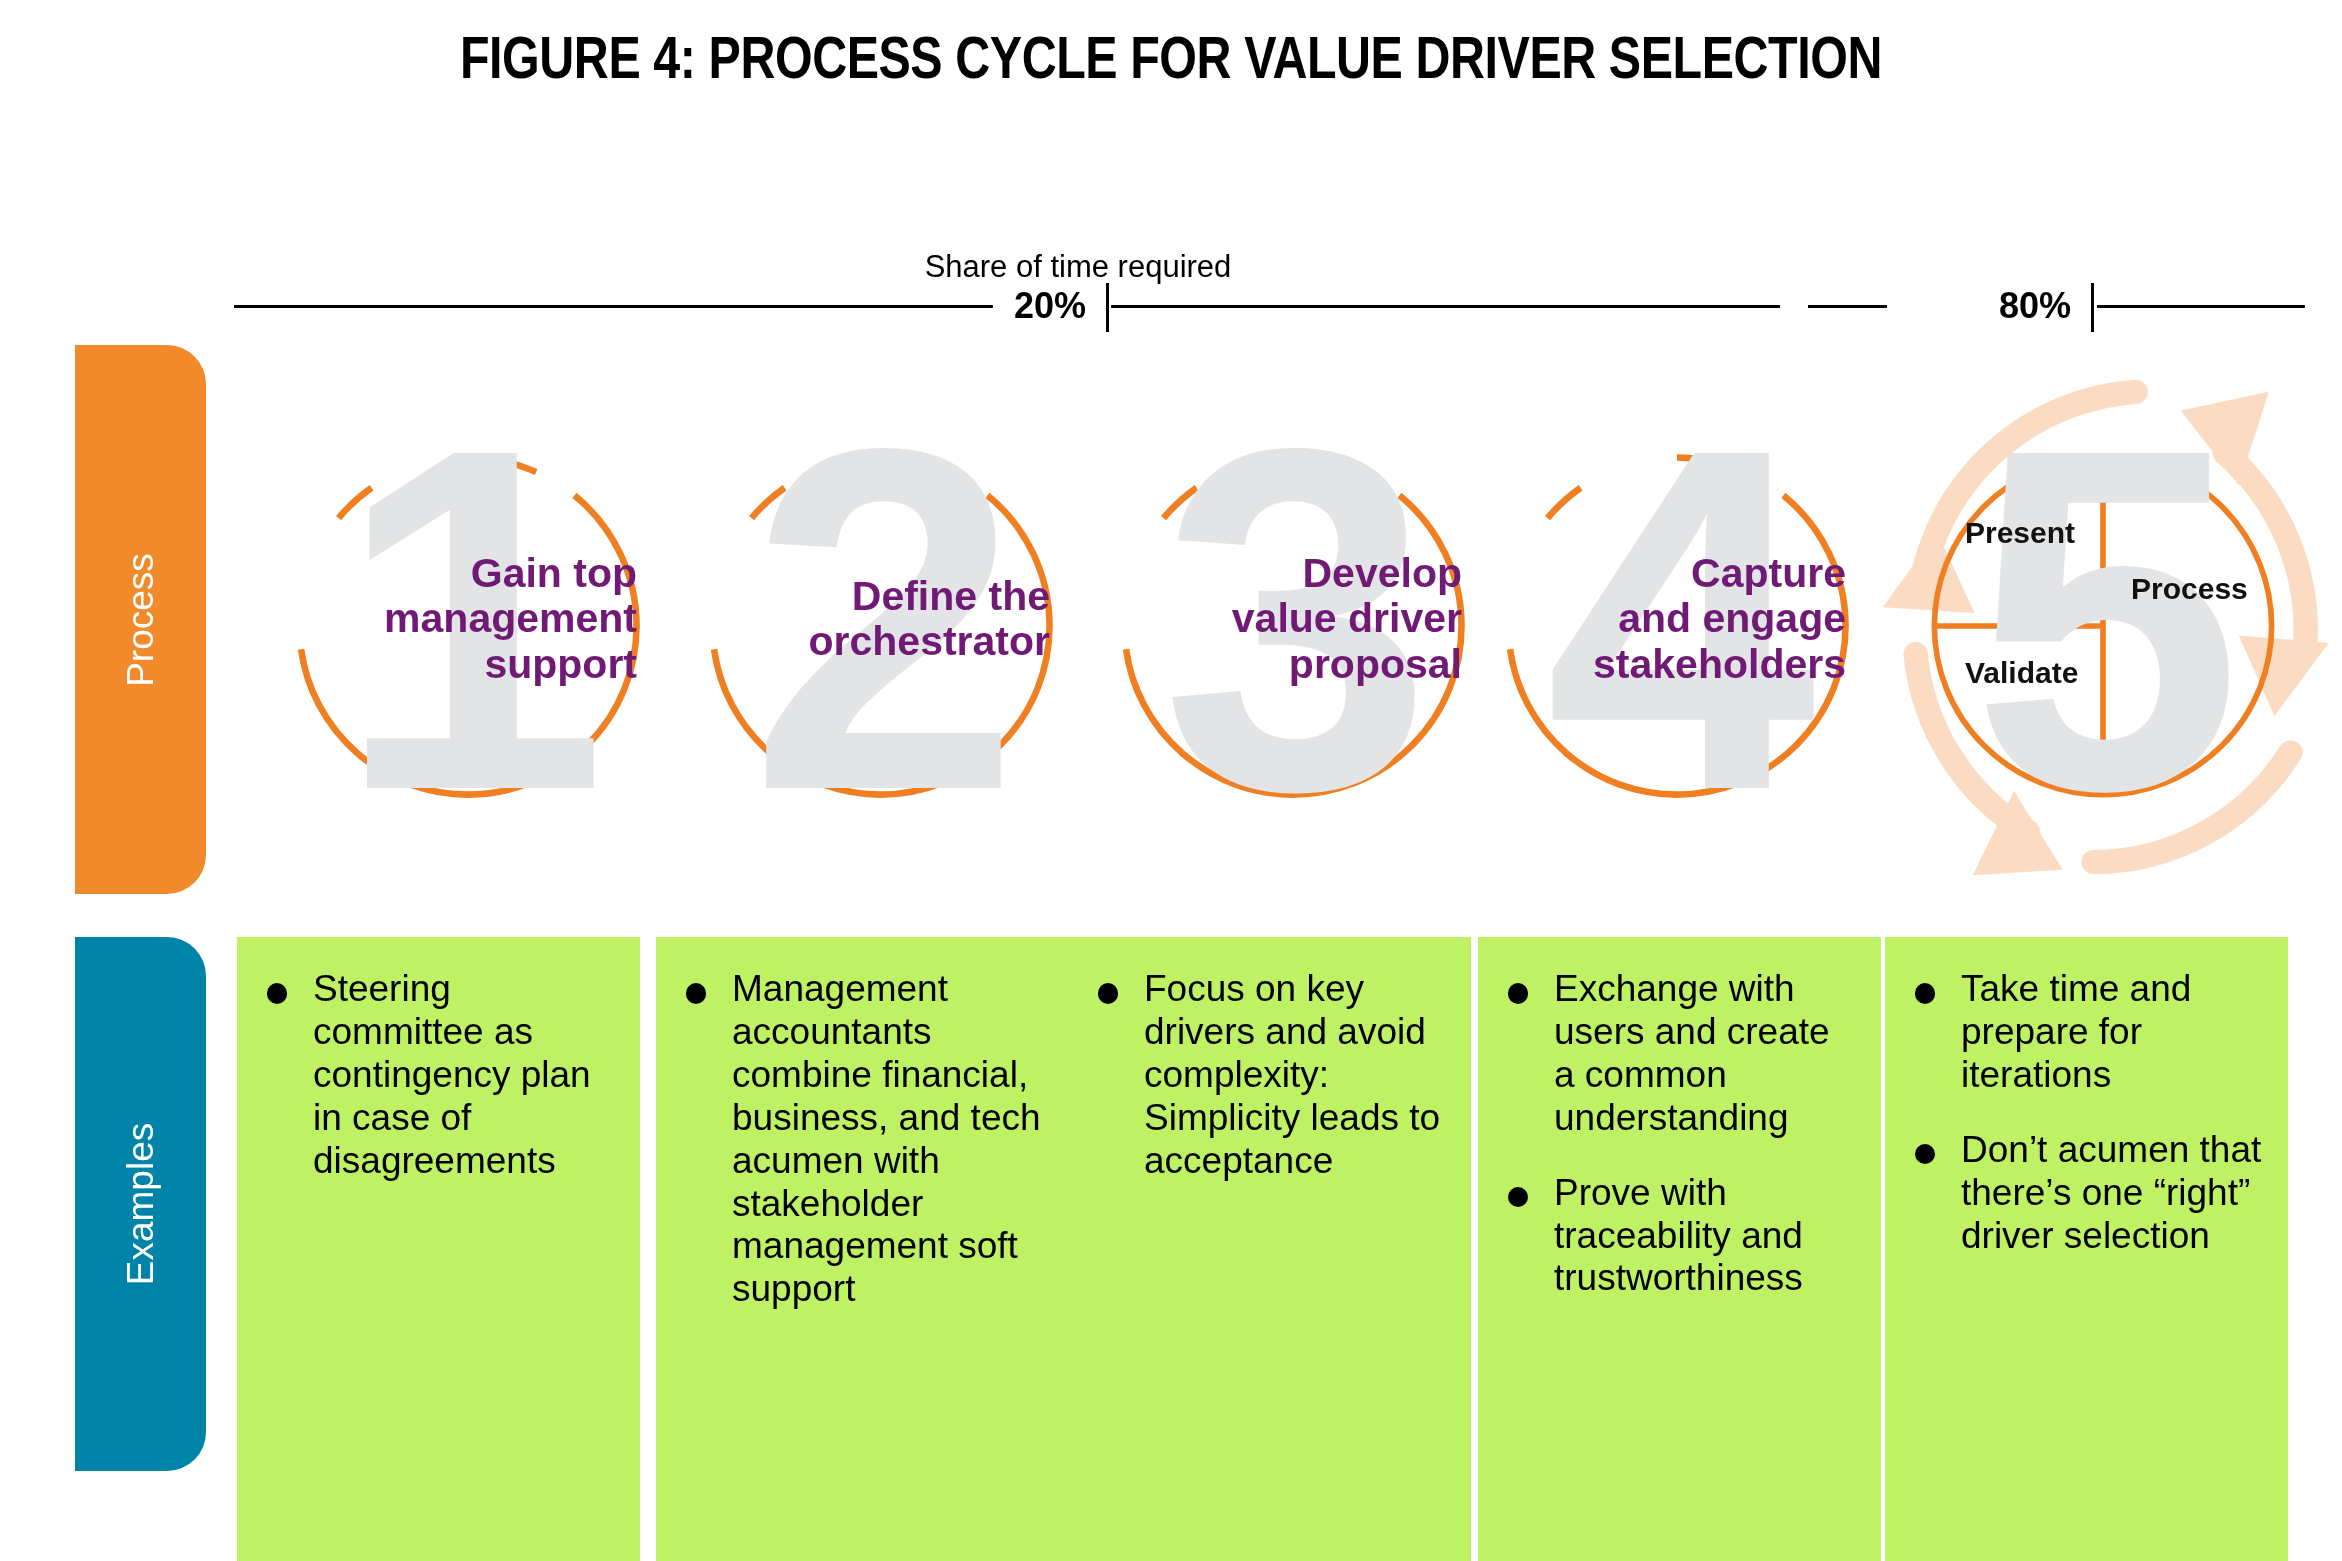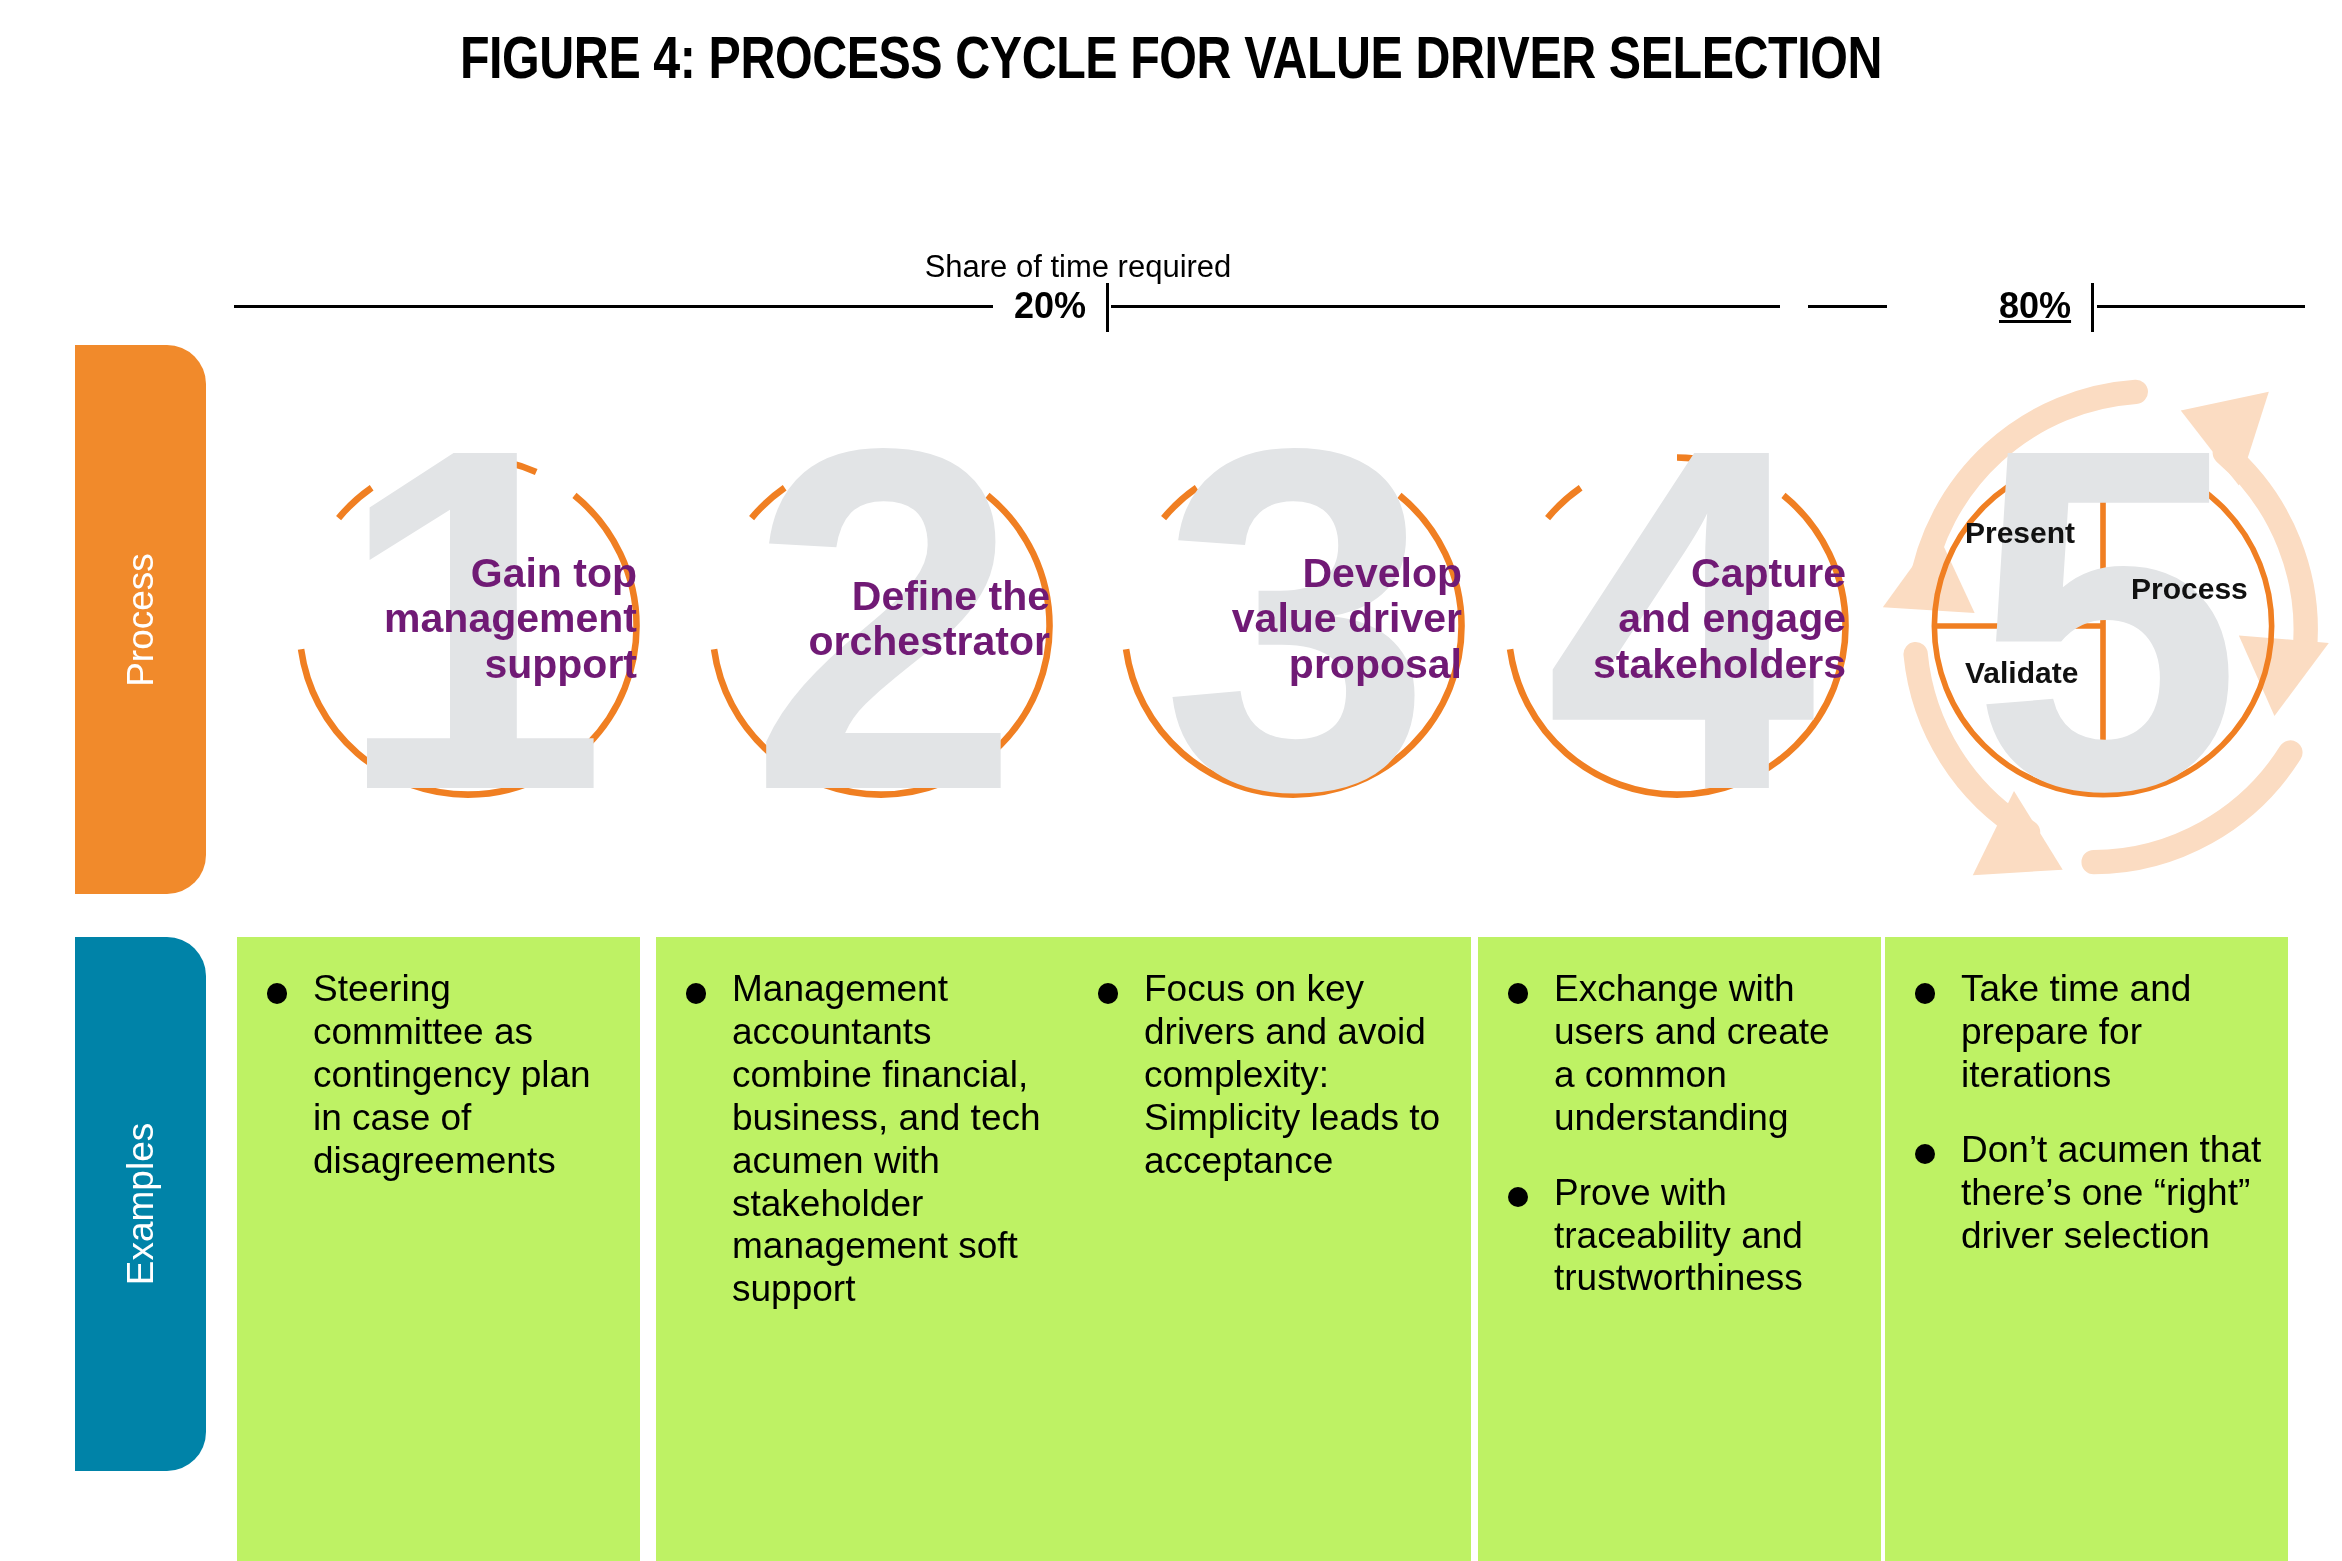--- a/index.html
+++ b/index.html
@@ -112,21 +112,21 @@
     <div class="scale-caption">Share of time required</div>
 
     <div class="scale-line" style="left:234px;width:759px;"></div>
 
     <div class="scale-label" style="left:1014px;top:54px;">20%</div>
     <div class="scale-tick" style="left:1106px;top:49px;height:49px;"></div>
 
     <div class="scale-line" style="left:1111px;width:669px;"></div>
 
     <div class="scale-line" style="left:1808px;width:79px;"></div>
-    <div class="scale-label" style="left:1999px;top:54px;text-decoration:underline;">80%</div>
+    <div class="scale-label" style="left:1999px;top:54px;">80%</div>
     <div class="scale-tick" style="left:2091px;top:49px;height:49px;"></div>
 
     <div class="scale-line" style="left:2097px;width:208px;"></div>
   </div>
 
   <div class="sidebar" id="bar-process">
     <span>Process</span>
   </div>
   <div class="sidebar" id="bar-examples">
     <span>Examples</span>

